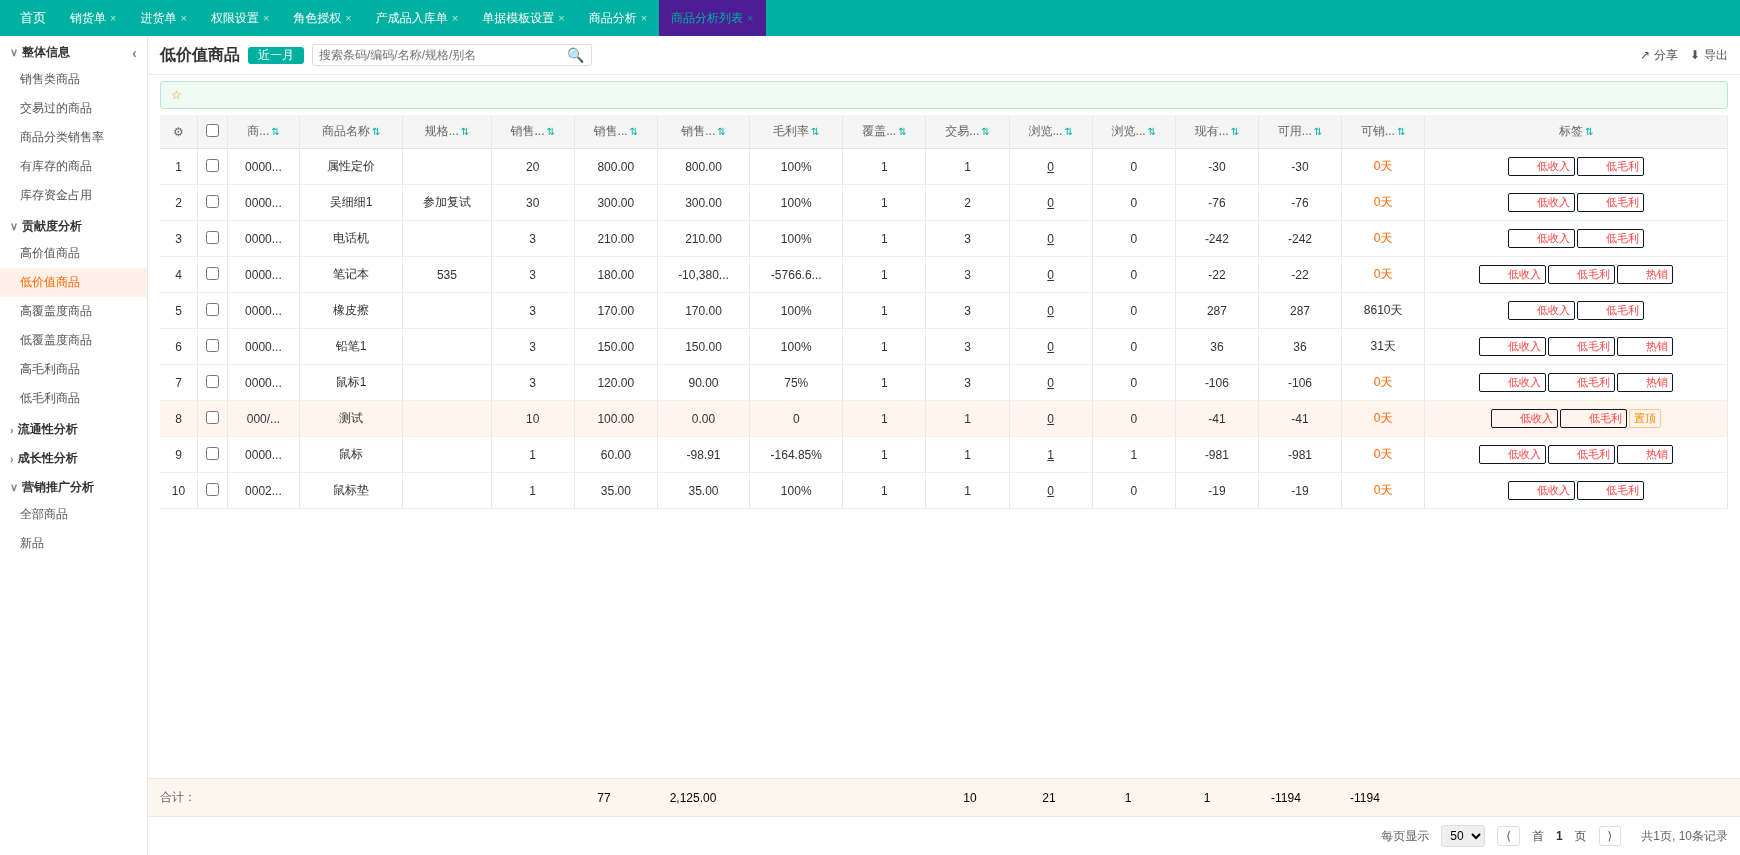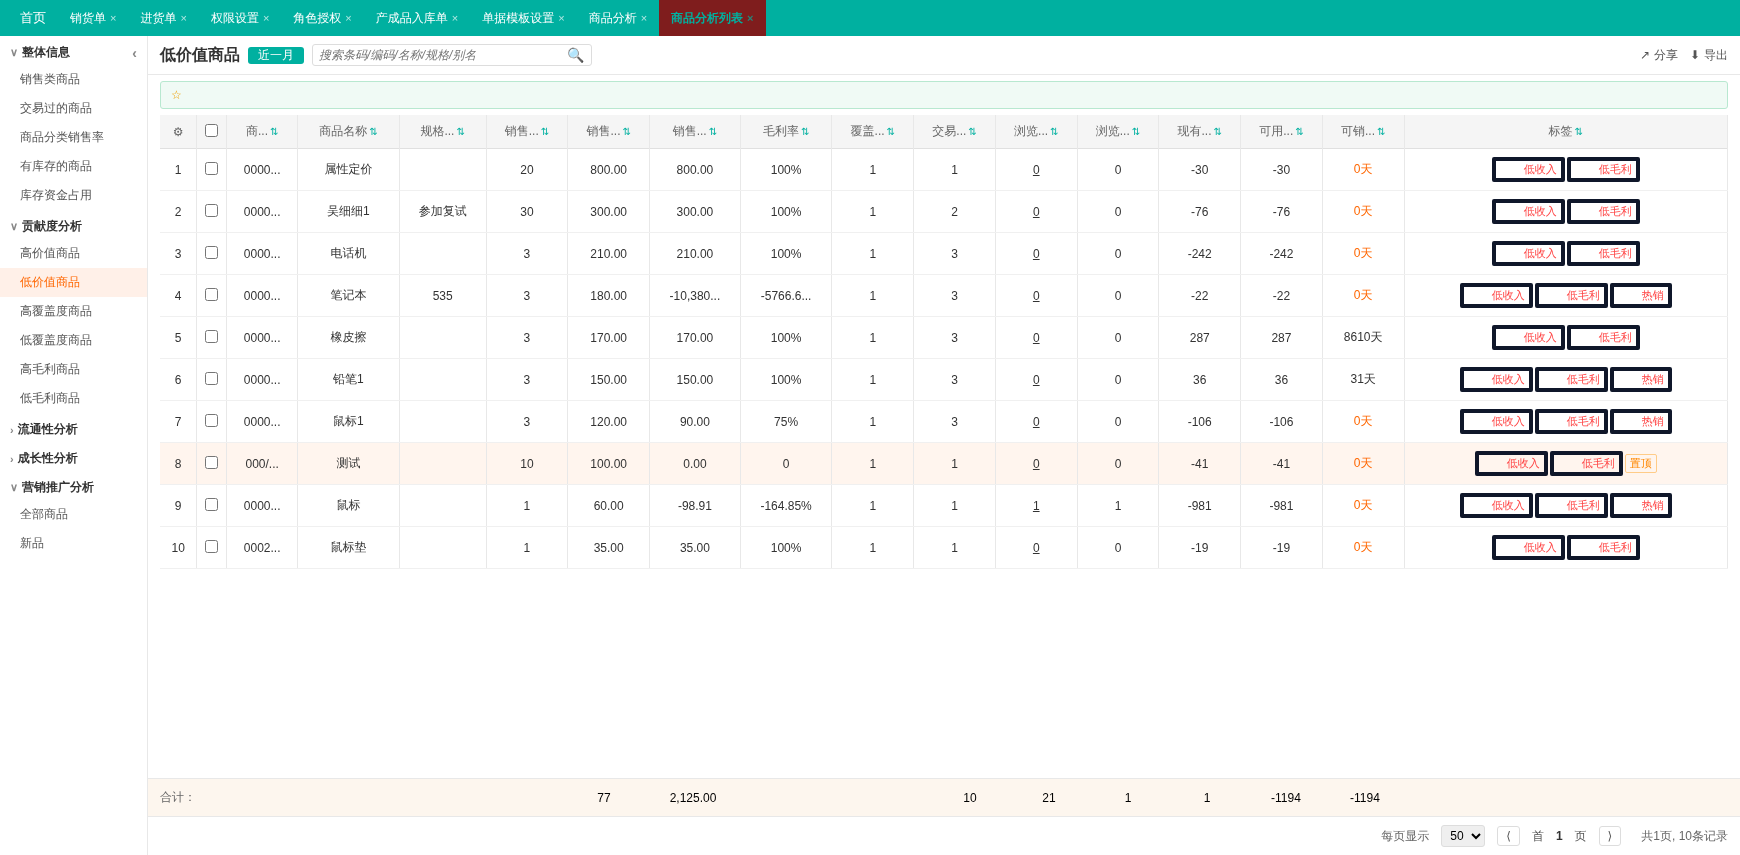--- a/index.html
+++ b/index.html
@@ -17,23 +17,22 @@
     .nav-item {
       padding: 0 12px;
       height: 36px;
       line-height: 36px;
       cursor: pointer;
       white-space: nowrap;
       color: #fff;
       font-size: 13px;
     }
     .nav-item.active {
-      background: #7f1d1d;
+      background: #4c1d95;
       color: #00b0a0;
-      font-weight: bold;
     }
     .nav-item .close-x { margin-left: 4px; font-size: 11px; opacity: 0.7; }
 
     
     .main-layout {
       display: flex;
       height: calc(100vh - 36px);
     }
 
     
@@ -99,21 +98,20 @@
       padding: 2px 6px;
       flex: 1;
       max-width: 280px;
     }
     .search-box input {
       border: none;
       outline: none;
       flex: 1;
       font-size: 12px;
       color: #1d4ed8;
-      font-style: italic;
     }
     .search-icon { color: #00b0a0; font-size: 14px; cursor: pointer; }
     .header-right {
       margin-left: auto;
       display: flex;
       gap: 12px;
     }
     .header-btn {
       color: #555;
       cursor: pointer;
@@ -170,21 +168,21 @@
       white-space: nowrap;
     }
     tbody tr.highlighted { background: #fff5ee; }
     .tag {
       display: inline-block;
       padding: 1px 4px;
       border-radius: 2px;
       font-size: 11px;
       margin: 1px;
     }
-    .tag-red { color: #ff4444; border: 4px solid #0f172a; padding-left: 28px; }
+    .tag-red { color: #ff4444; border: 1px solid #0f172a; padding-left: 28px; }
     .tag-orange { color: #ff8800; border: 1px solid #ffcc88; }
     .underline { text-decoration: underline; cursor: pointer; }
     .text-orange { color: #ff6600; }
     .checkbox-cell { width: 30px; }
 
     
     .footer-summary {
       background: #fdf6ee;
       border-top: 1px solid #e8e8e8;
       display: flex;

